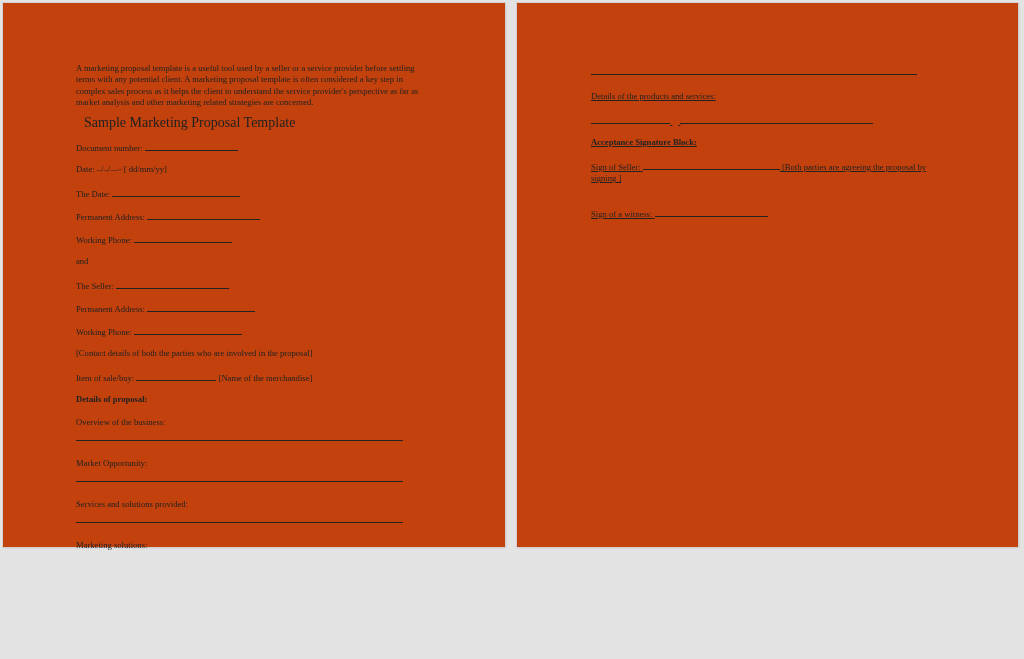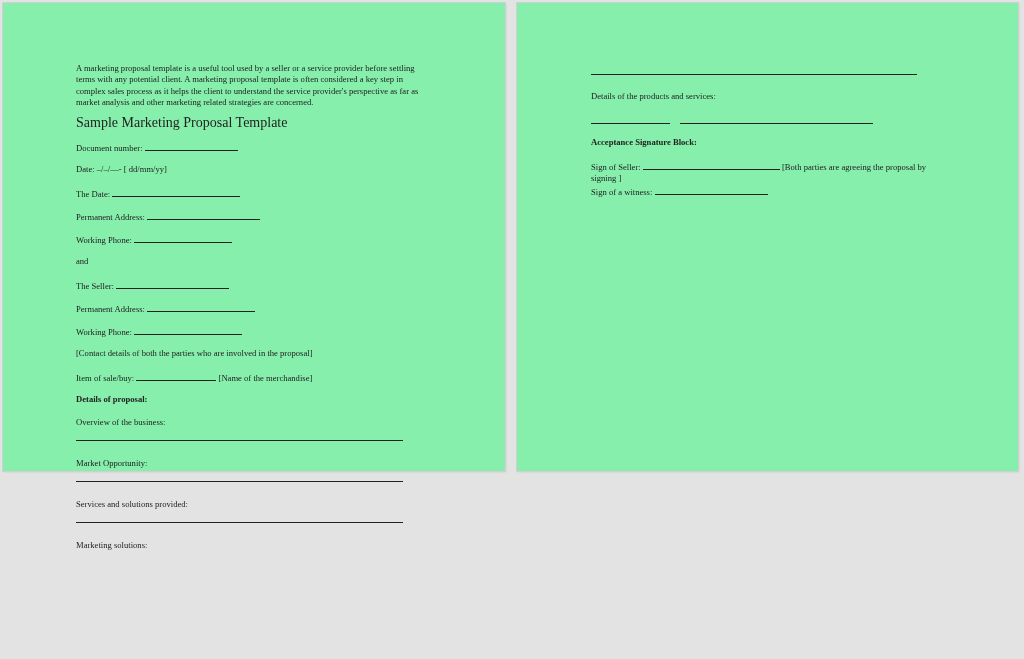--- a/index.html
+++ b/index.html
@@ -1,29 +1,29 @@
 <!DOCTYPE html>
 <html><head>
 <meta charset="utf-8">
 <style>
   html, body { margin:0; padding:0; }
   body {
     width:1024px; height:659px; background:#e3e3e3; position:relative; overflow:hidden;
     font-family:"Liberation Serif","DejaVu Serif",serif; color:#222;
   }
   .page {
-    position:absolute; top:3px; background:#86efac; height:468px;
+    position:absolute; top:3px; background:#c2410c; height:544px;
     box-shadow:0 0 0 1px #d0d0d0, 1px 1px 2px rgba(0,0,0,0.12);
   }
   #page1 { left:3px; width:502px; }
   #page2 { left:517px; width:501px; }
   .content { position:absolute; left:73px; top:60px; right:60px; font-size:8.6px; line-height:11.3px; }
-  #page2 .content { left:74px; top:60px; }
+  #page2 .content { left:74px; top:60px;text-decoration:underline; }
   .intro { margin:0 0 6px 0; width:345px; }
-  .title { font-size:14px; line-height:18px; margin:0 0 9px 0; color:#222; }
+  .title { font-size:14px; line-height:18px; margin:0 0 9px 8px; color:#222; }
   .row { height:11px; margin-bottom:12px; white-space:nowrap; }
   .blank { display:inline-block; border-bottom:1px solid #222; height:9px; vertical-align:baseline; }
   .bold { font-weight:bold; }
   .fullline { border-bottom:1px solid #222; width:327px; height:0; margin:0 0 17px 0; }
   .wrap { white-space:normal; width:360px; }
 </style>
 </head>
 <body>
 
 <div id="page1" class="page">
@@ -89,21 +89,21 @@
 <div id="page2" class="page">
   <div class="content">
     <div class="fullline" style="width:326px; margin-bottom:16px; margin-top:11px"></div>
     <div class="row">Details of the products and services:</div>
     <div style="height:12px; margin-bottom:11px; white-space:nowrap">
       <span class="blank" style="width:79px"></span>
       <span style="display:inline-block;width:6px"></span>
       <span class="blank" style="width:193px"></span>
     </div>
     <div class="row bold">Acceptance Signature Block:</div>
-    <div class="wrap" style="margin-bottom:0">
+    <div class="wrap" style="margin-bottom:22px">
       <span>Sign of Seller:</span>
       <span class="blank" style="width:137px"></span>
       <span>[Both parties are agreeing the proposal by signing ]</span>
     </div>
     <div class="row">
       <span>Sign of a witness:</span>
       <span class="blank" style="width:113px"></span>
     </div>
   </div>
 </div>

